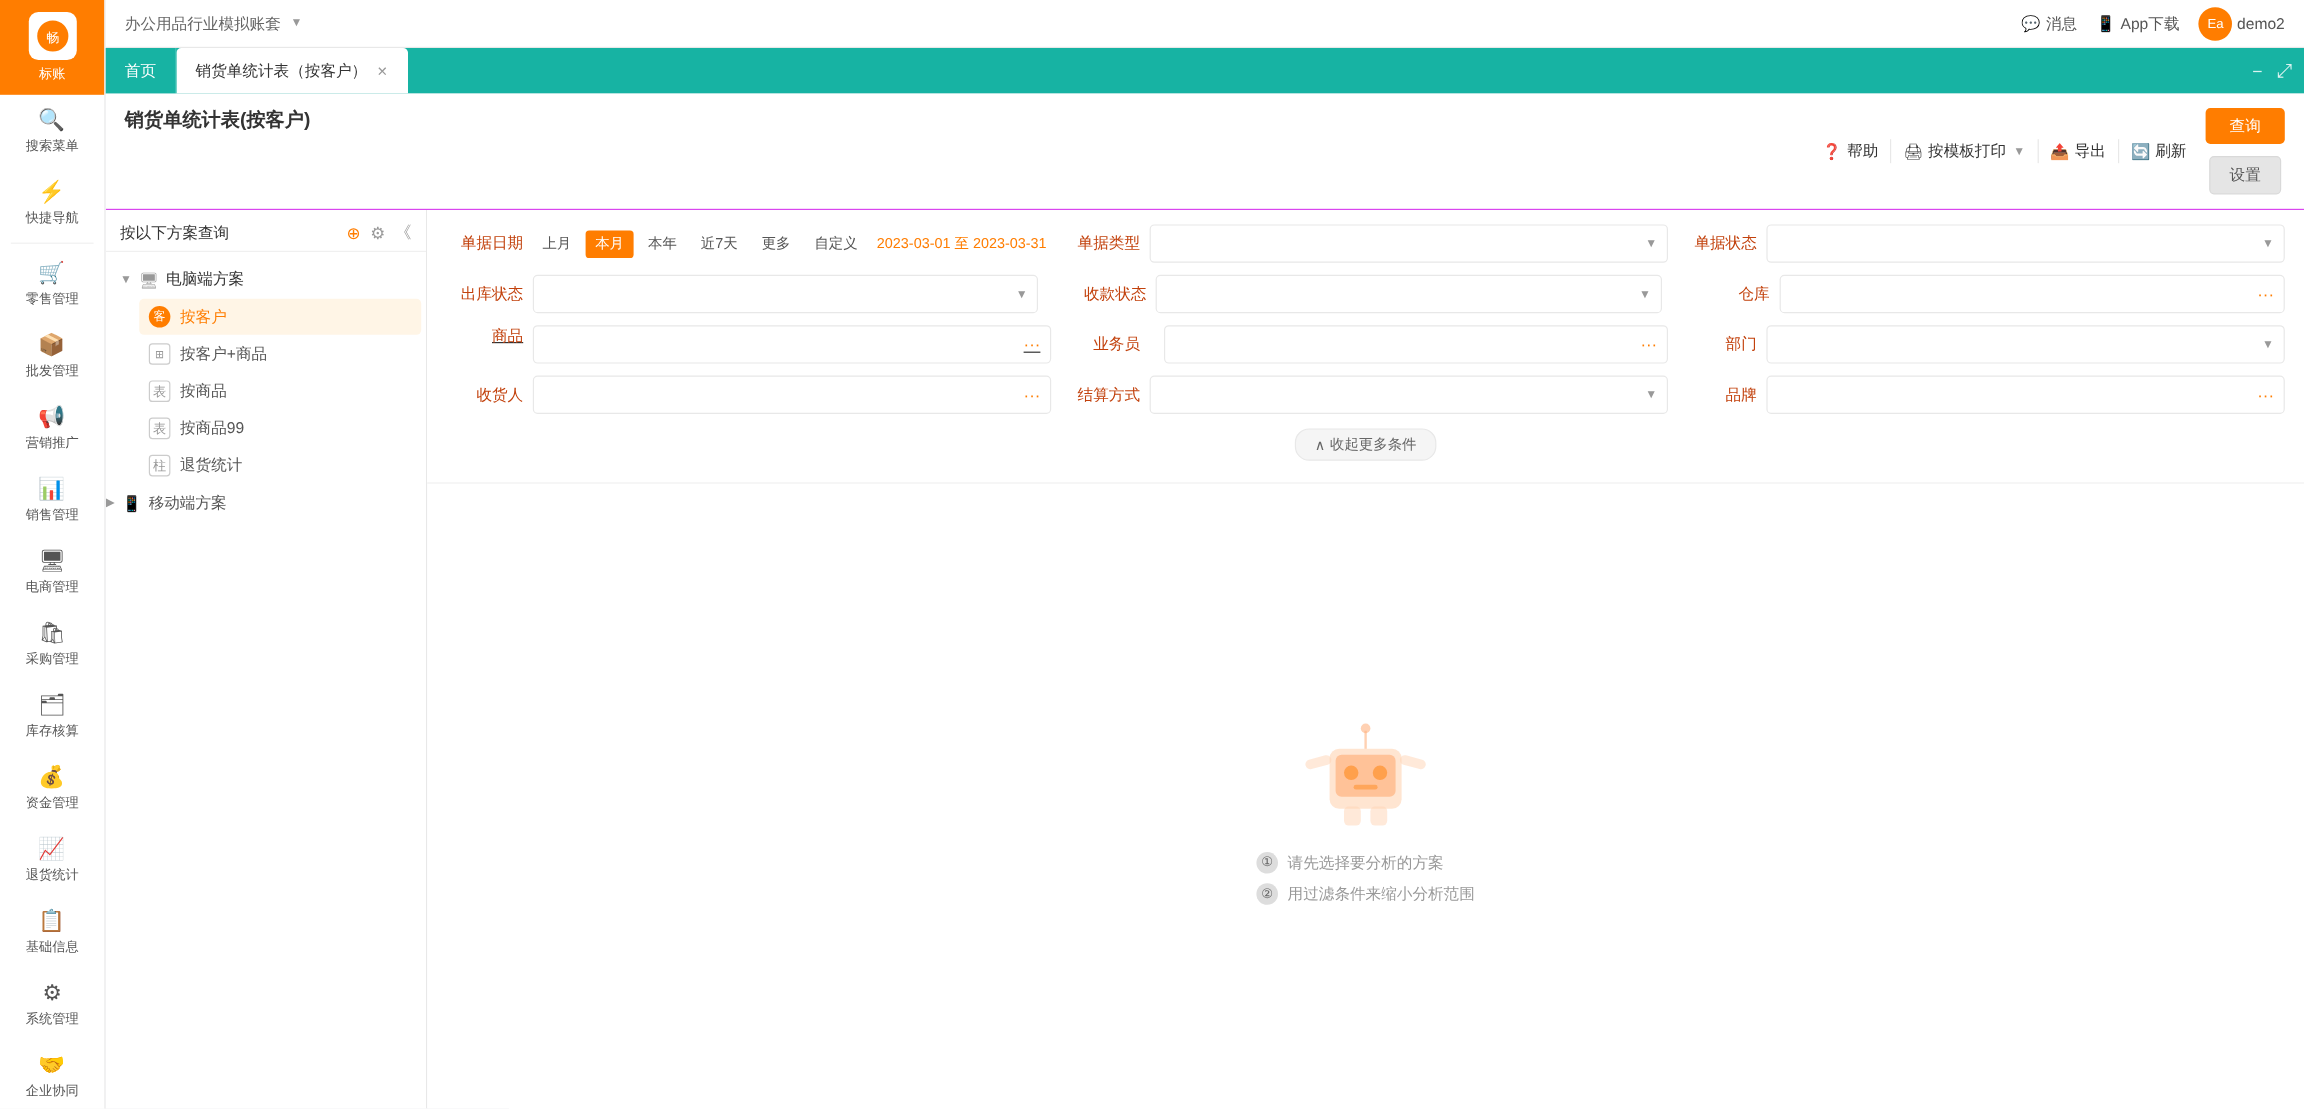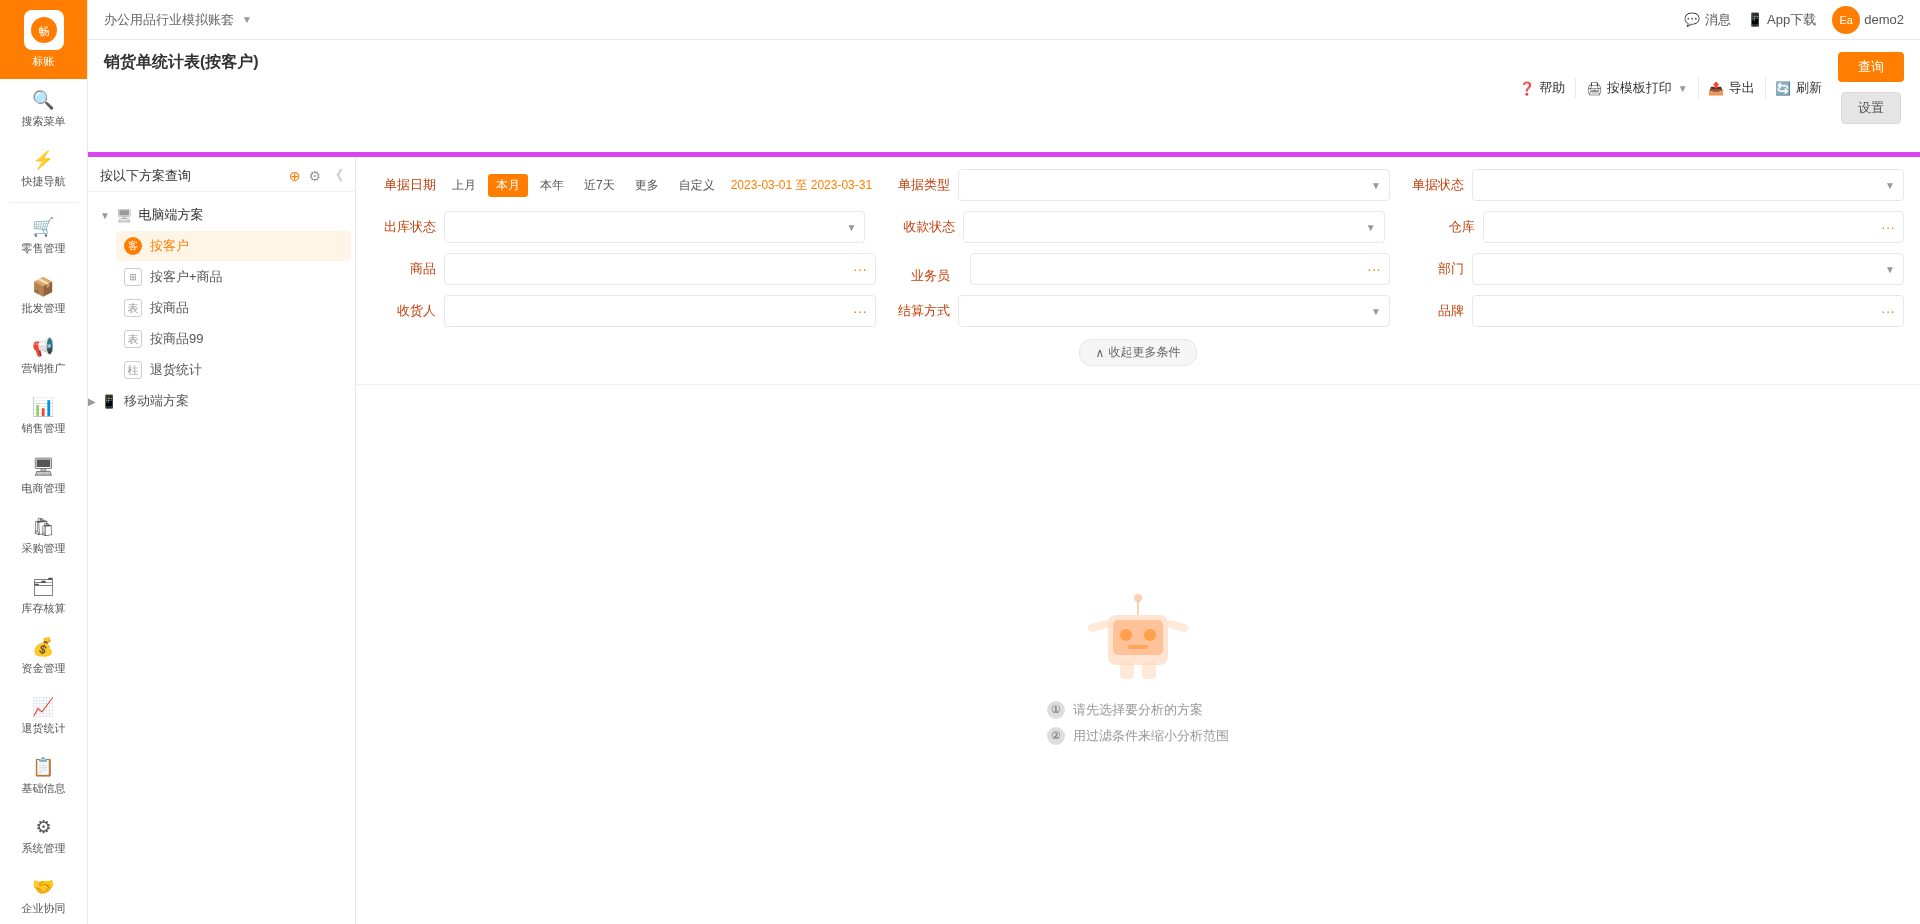--- a/index.html
+++ b/index.html
@@ -182,24 +182,37 @@
       </div>
       <div class="icon-btn">
         <div class="avatar">
           <span>Ea</span>
         </div>
         <span>demo2</span>
       </div>
     </div>
   </div>
 
+  <div class="tab-bar">
+    <div class="tab-item tab-home">
+      <span>首页</span>
+    </div>
+    <div class="tab-item active">
+      <span>销货单统计表（按客户）</span>
+      <span class="tab-close">✕</span>
+    </div>
+    <div class="tab-window-actions">
+      <span class="tab-window-btn">－</span>
+      <span class="tab-window-btn">⤢</span>
+    </div>
+  </div>
 
   <div style="flex:1; display:flex; flex-direction:column; overflow:hidden; background:#f5f7fa;">
 
-    <div style="background:#fff; padding:12px 16px 16px; display:flex; align-items:flex-start; justify-content:space-between; border-bottom: 5px solid #d946ef;">
+    <div style="background:#fff; padding:12px 16px 0; display:flex; align-items:flex-start; justify-content:space-between; border-bottom: 1px solid #d946ef;">
       <div style="display:flex; align-items:center; padding-bottom:12px;">
         <span class="page-title">销货单统计表(按客户)</span>
       </div>
       <div style="display:flex; align-items:center; gap:4px; padding-bottom:12px;">
         <div class="page-action-btn">
           <span style="font-size:13px;">❓</span>
           <span>帮助</span>
         </div>
         <div class="v-divider"></div>
         <div class="page-action-btn">
@@ -331,28 +344,28 @@
               <div style="display:flex; align-items:center;">
                 <span class="filter-label">仓库</span>
                 <div class="filter-field" style="flex:1;">
                   <span class="field-value"></span>
                   <span class="field-dots">···</span>
                 </div>
               </div>
             </div>
 
             <div style="display:grid; grid-template-columns:1fr 1fr 1fr; gap:10px; margin-bottom:10px;">
-              <div style="display:flex; align-items:center;">
+              <div style="display:flex; text-decoration:underline;">
                 <span class="filter-label">商品</span>
                 <div class="filter-field" style="flex:1;">
                   <span class="field-value"></span>
                   <span class="field-dots">···</span>
                 </div>
               </div>
-              <div style="display:flex; align-items:flex-end;gap:12px;">
+              <div style="display:flex; align-items:center;gap:12px;">
                 <span class="filter-label">业务员</span>
                 <div class="filter-field" style="flex:1;">
                   <span class="field-value"></span>
                   <span class="field-dots">···</span>
                 </div>
               </div>
               <div style="display:flex; align-items:center;">
                 <span class="filter-label">部门</span>
                 <div class="filter-field" style="flex:1;">
                   <span class="field-value"></span>

